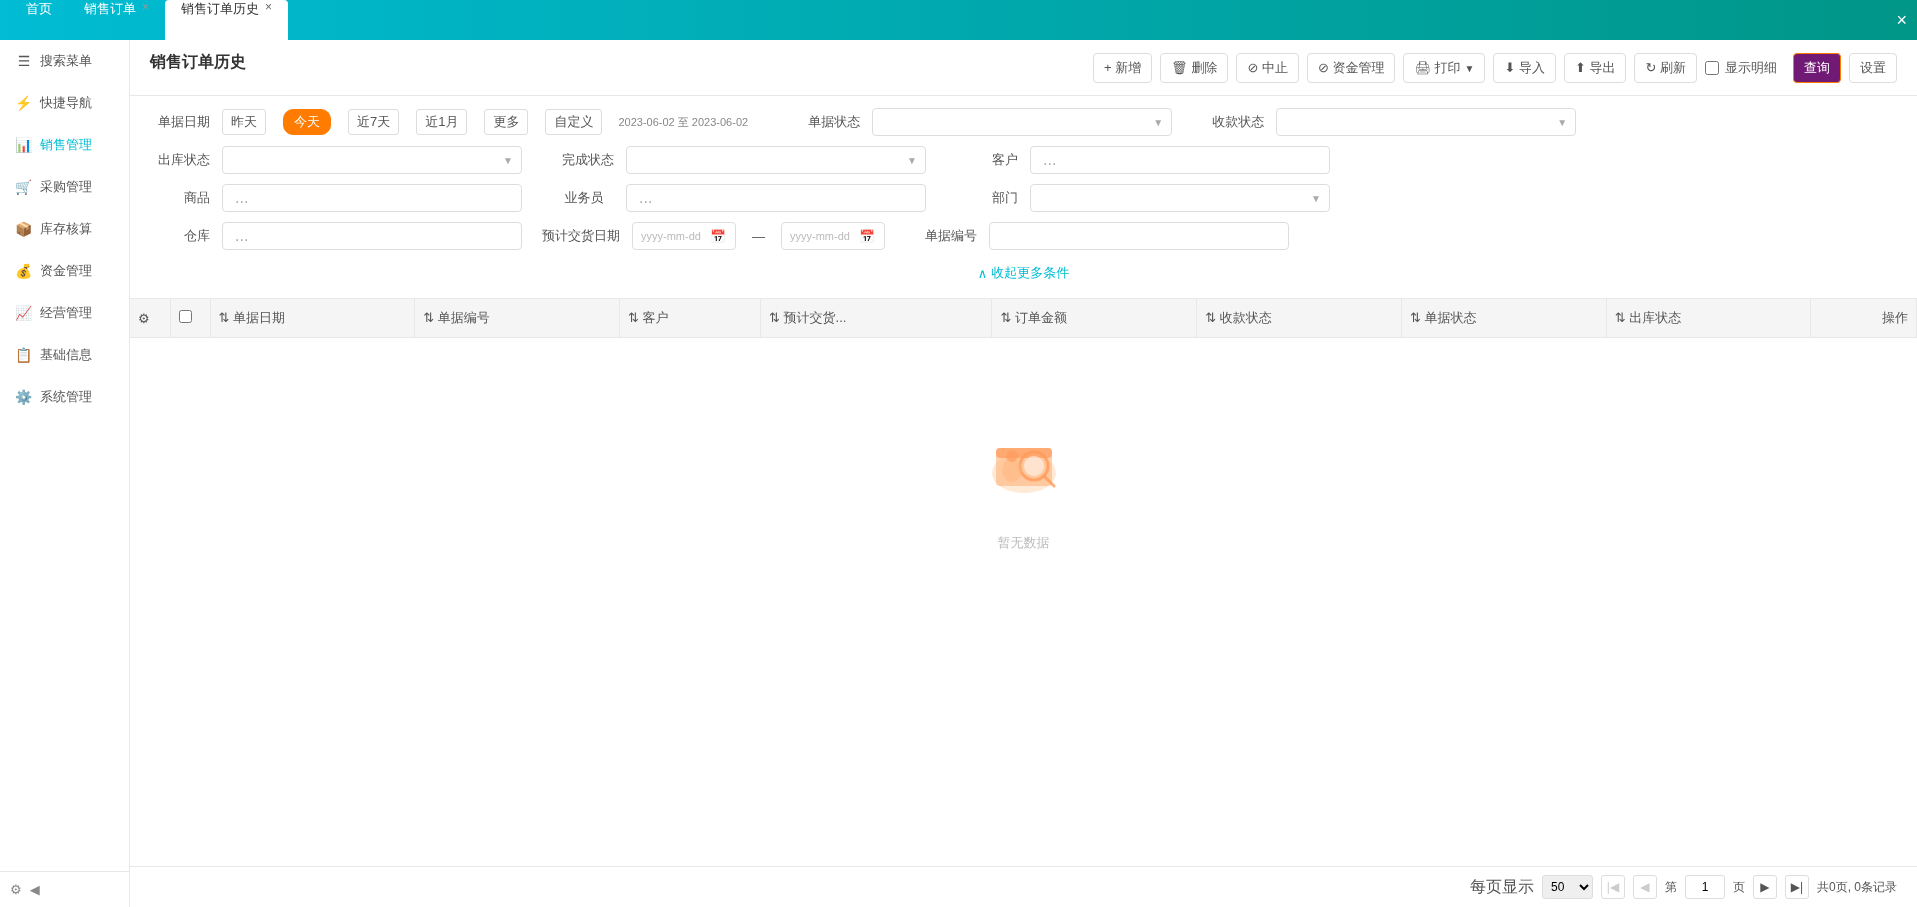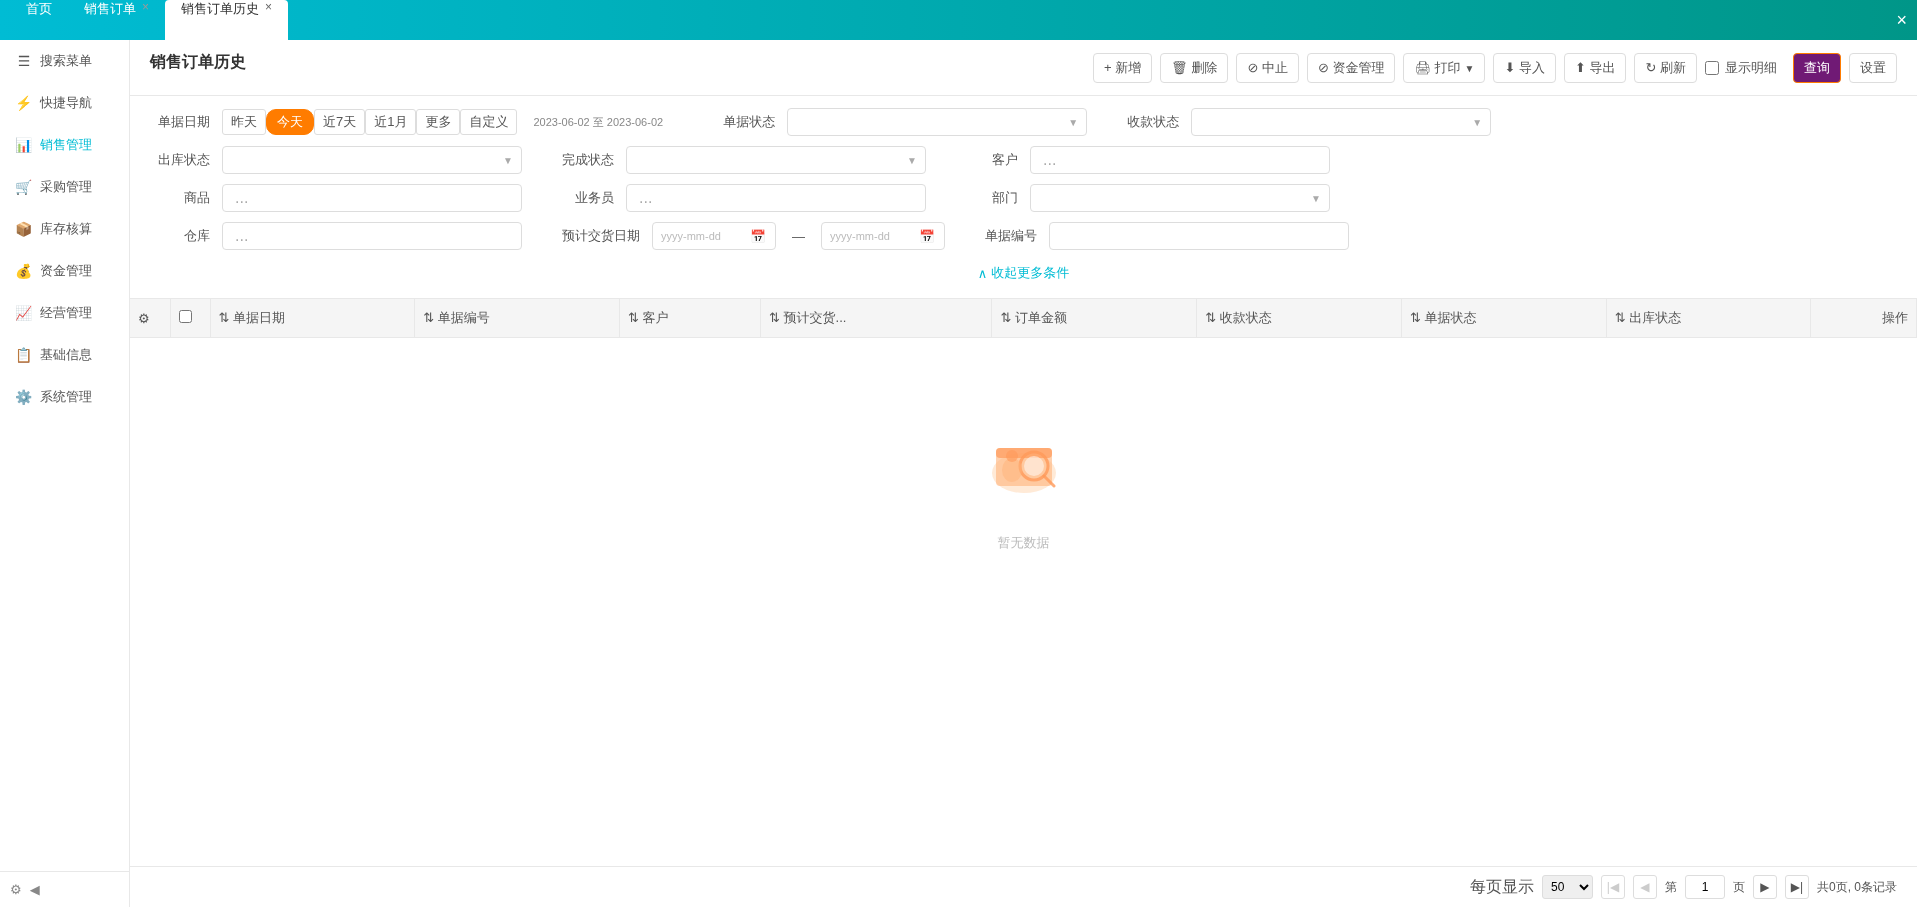--- a/index.html
+++ b/index.html
@@ -215,21 +215,21 @@
     }
     .date-input {
       height: 28px;
       border: 1px solid #ddd;
       border-radius: 4px;
       padding: 0 8px;
       color: #bbb;
       background: white;
       display: flex;
       align-items: center;
-      width: 124px;
+      width: 104px;
       font-size: 12px;
       gap: 4px;
       justify-content: space-between;
     }
     .date-separator {
       color: #555;
       padding: 0 4px;
     }
     .calendar-icon {
       color: #aaa;
@@ -455,21 +455,21 @@
             <span>设置</span>
           </button>
         </div>
       </div>
     </div>
 
     <div class="filter-area">
 
       <div class="filter-row">
         <span class="filter-label">单据日期</span>
-        <div style="display:flex; align-items:center; gap:0; flex-shrink:0;">
+        <div style="display:flex; align-items:center; gap:17px; flex-shrink:0;">
           <button class="date-btn">
             <span>昨天</span>
           </button>
           <button class="date-btn active" style="background:#ff7c00;border-color:#ff7c00;color:white;border-radius:10px;padding:3px 10px;">
             <span>今天</span>
           </button>
           <button class="date-btn">
             <span>近7天</span>
           </button>
           <button class="date-btn">
@@ -517,39 +517,39 @@
           <span class="dots-btn">...</span>
         </div>
       </div>
 
       <div class="filter-row">
         <span class="filter-label">商品</span>
         <div class="input-control" style="flex:1;max-width:300px;">
           <span class="dots-btn">...</span>
         </div>
 
-        <span class="filter-label" style="margin-left:20px;">业务员</span>
+        <span class="filter-label" style="margin-left:20px;text-align:center;">业务员</span>
         <div class="input-control" style="flex:1;max-width:300px;">
           <span class="dots-btn">...</span>
         </div>
 
         <span class="filter-label" style="margin-left:20px;">部门</span>
         <div class="select-control" style="flex:1;max-width:300px;">
           <span style="color:#ccc;"></span>
           <span class="arrow">▼</span>
         </div>
       </div>
 
       <div class="filter-row">
         <span class="filter-label">仓库</span>
         <div class="input-control" style="flex:1;max-width:300px;">
           <span class="dots-btn">...</span>
         </div>
 
-        <span class="filter-label" style="margin-left:28px;">预计交货日期</span>
+        <span class="filter-label" style="margin-left:8px;">预计交货日期</span>
         <div class="date-input">
           <span style="color:#bbb;font-size:11px;">yyyy-mm-dd</span>
           <span class="calendar-icon">📅</span>
         </div>
         <span class="date-separator">—</span>
         <div class="date-input">
           <span style="color:#bbb;font-size:11px;">yyyy-mm-dd</span>
           <span class="calendar-icon">📅</span>
         </div>
 

